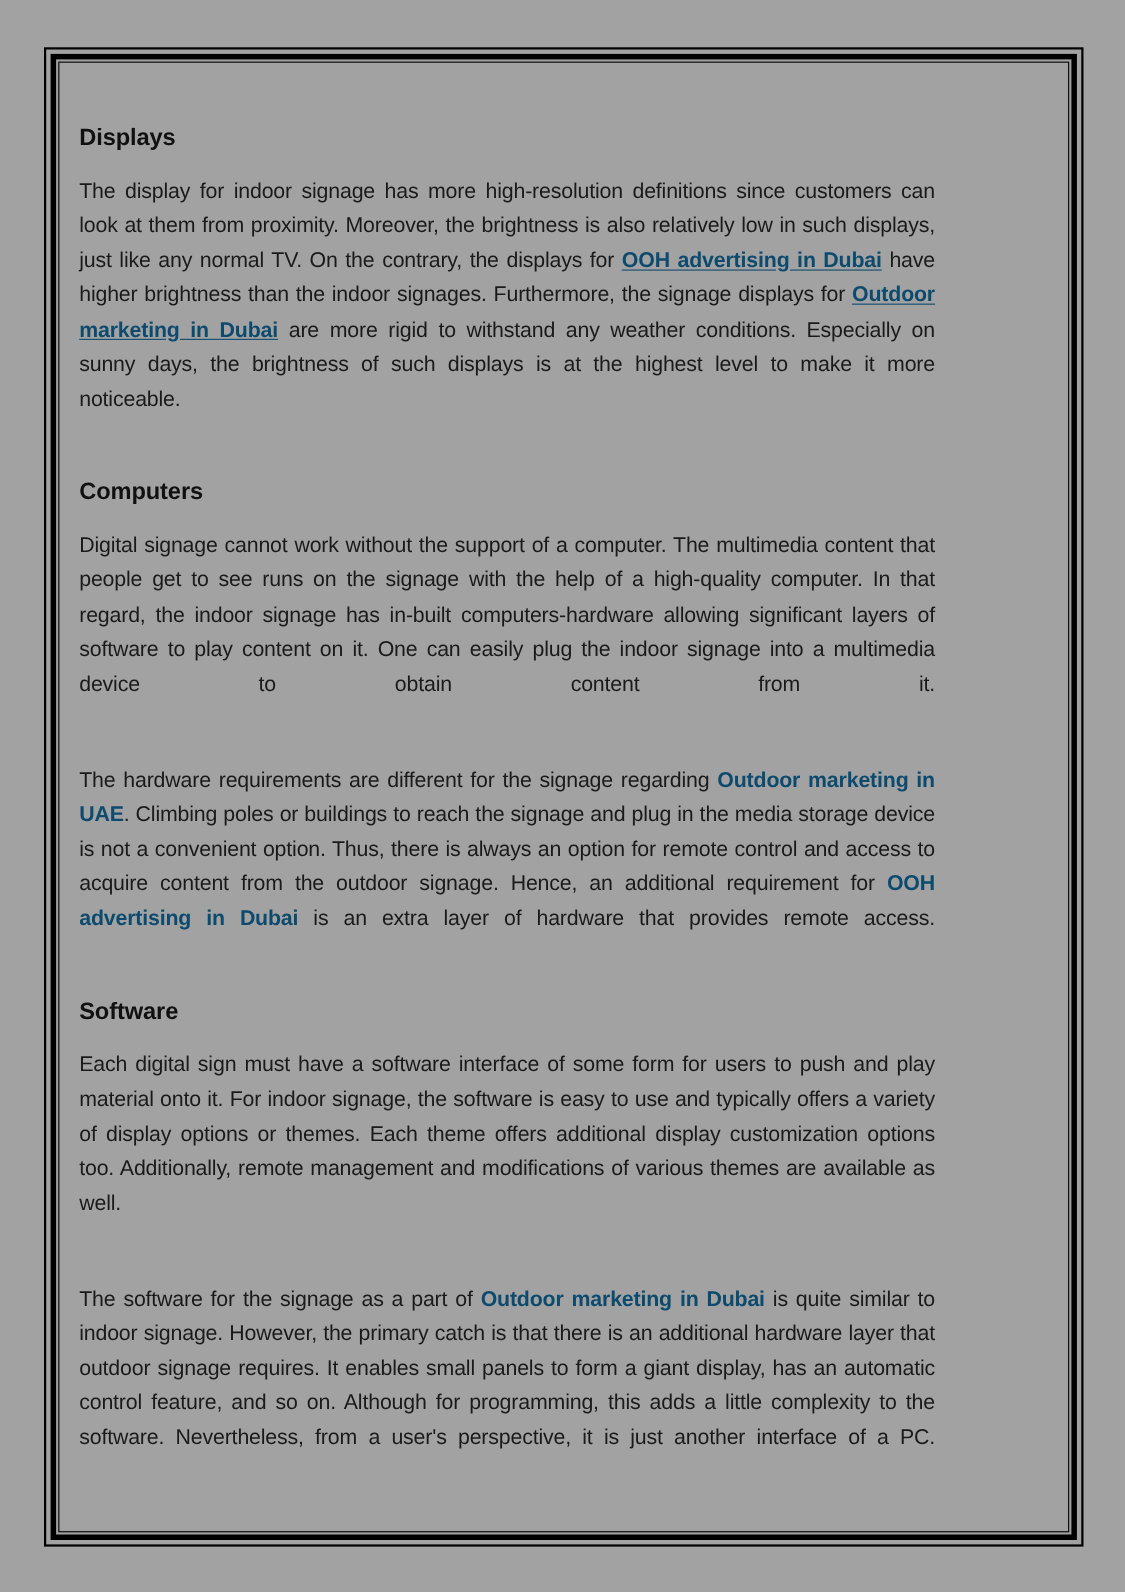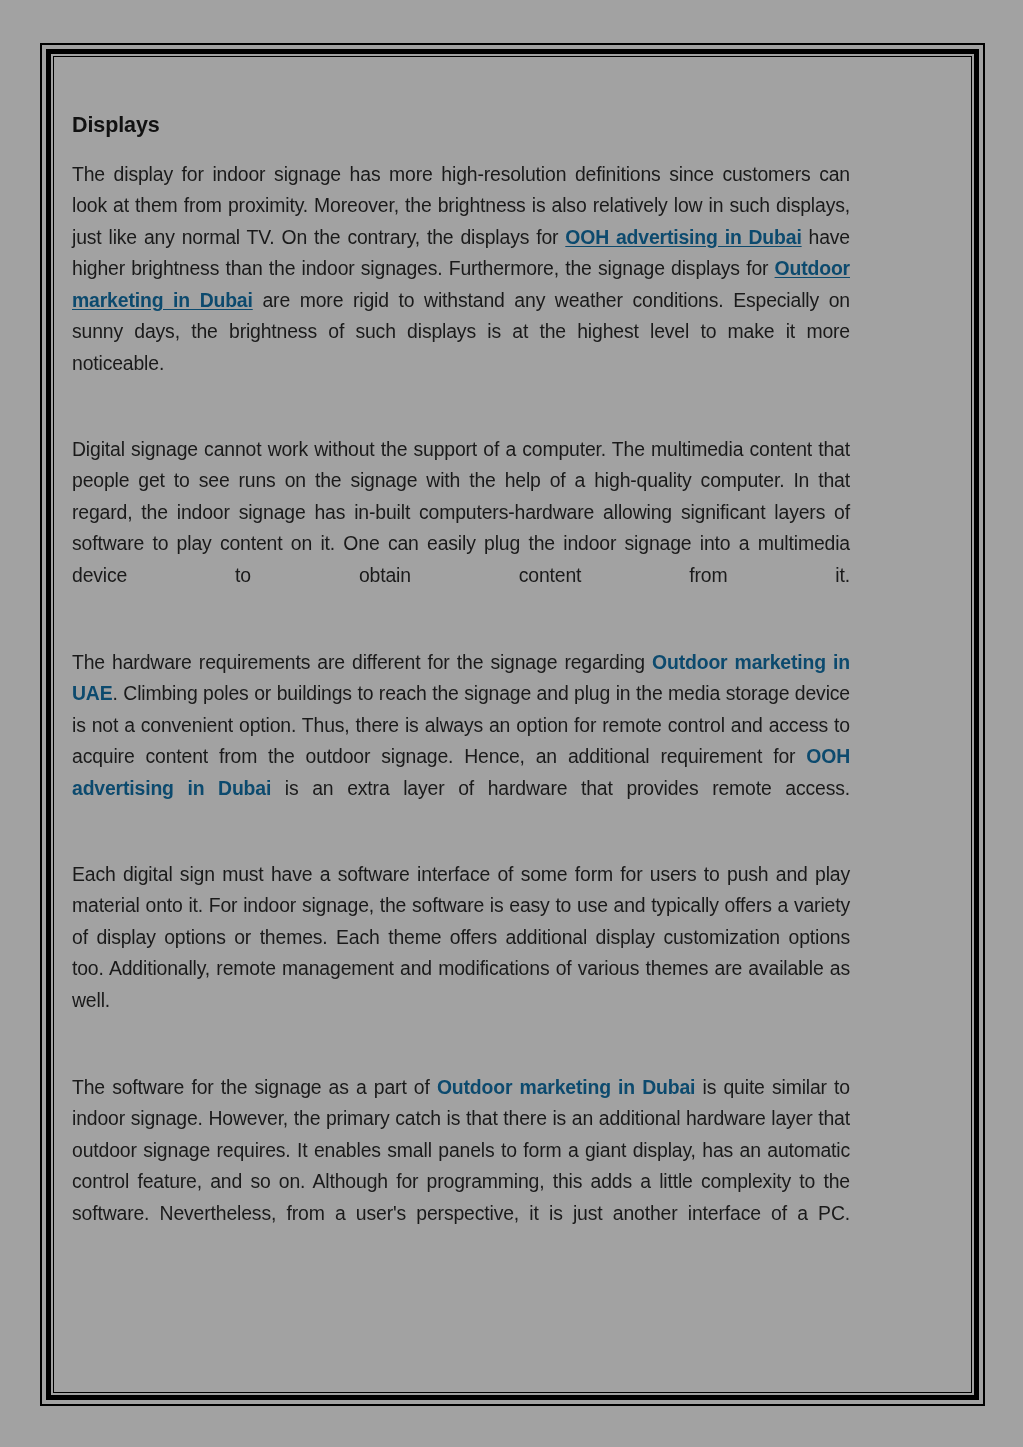--- a/index.html
+++ b/index.html
@@ -106,20 +106,22 @@
     <div id="page-frame-inner2"></div>
   </div>
 </div>
 
 <div id="doc-body">
     <div class="section">
       <h2 class="section-heading">Displays</h2>
       <p class="para"><span>The display for indoor signage has more high-resolution definitions since customers can look at them from proximity. Moreover, the brightness is also relatively low in such displays, just like any normal TV. On the contrary, the displays for </span><span class="kw link">OOH advertising in Dubai</span><span> have higher brightness than the indoor signages. Furthermore, the signage displays for </span><span class="kw link">Outdoor marketing in Dubai</span><span> are more rigid to withstand any weather conditions. Especially on sunny days, the brightness of such displays is at the highest level to make it more noticeable.</span></p>
     </div>
     <div class="section">
+      <h2 class="section-heading">Computers</h2>
       <p class="para"><span>Digital signage cannot work without the support of a computer. The multimedia content that people get to see runs on the signage with the help of a high-quality computer. In that regard, the indoor signage has in-built computers-hardware allowing significant layers of software to play content on it. One can easily plug the indoor signage into a multimedia device to obtain content from it.</span></p>
       <p class="para"><span>The hardware requirements are different for the signage regarding </span><span class="kw">Outdoor marketing in UAE</span><span>. Climbing poles or buildings to reach the signage and plug in the media storage device is not a convenient option. Thus, there is always an option for remote control and access to acquire content from the outdoor signage. Hence, an additional requirement for </span><span class="kw">OOH advertising in Dubai</span><span> is an extra layer of hardware that provides remote access.</span></p>
     </div>
     <div class="section">
+      <h2 class="section-heading">Software</h2>
       <p class="para"><span>Each digital sign must have a software interface of some form for users to push and play material onto it. For indoor signage, the software is easy to use and typically offers a variety of display options or themes. Each theme offers additional display customization options too. Additionally, remote management and modifications of various themes are available as well.</span></p>
       <p class="para"><span>The software for the signage as a part of </span><span class="kw">Outdoor marketing in Dubai</span><span> is quite similar to indoor signage. However, the primary catch is that there is an additional hardware layer that outdoor signage requires. It enables small panels to form a giant display, has an automatic control feature, and so on. Although for programming, this adds a little complexity to the software. Nevertheless, from a user's perspective, it is just another interface of a PC.</span></p>
     </div>
   </div>
 
 </body></html>

